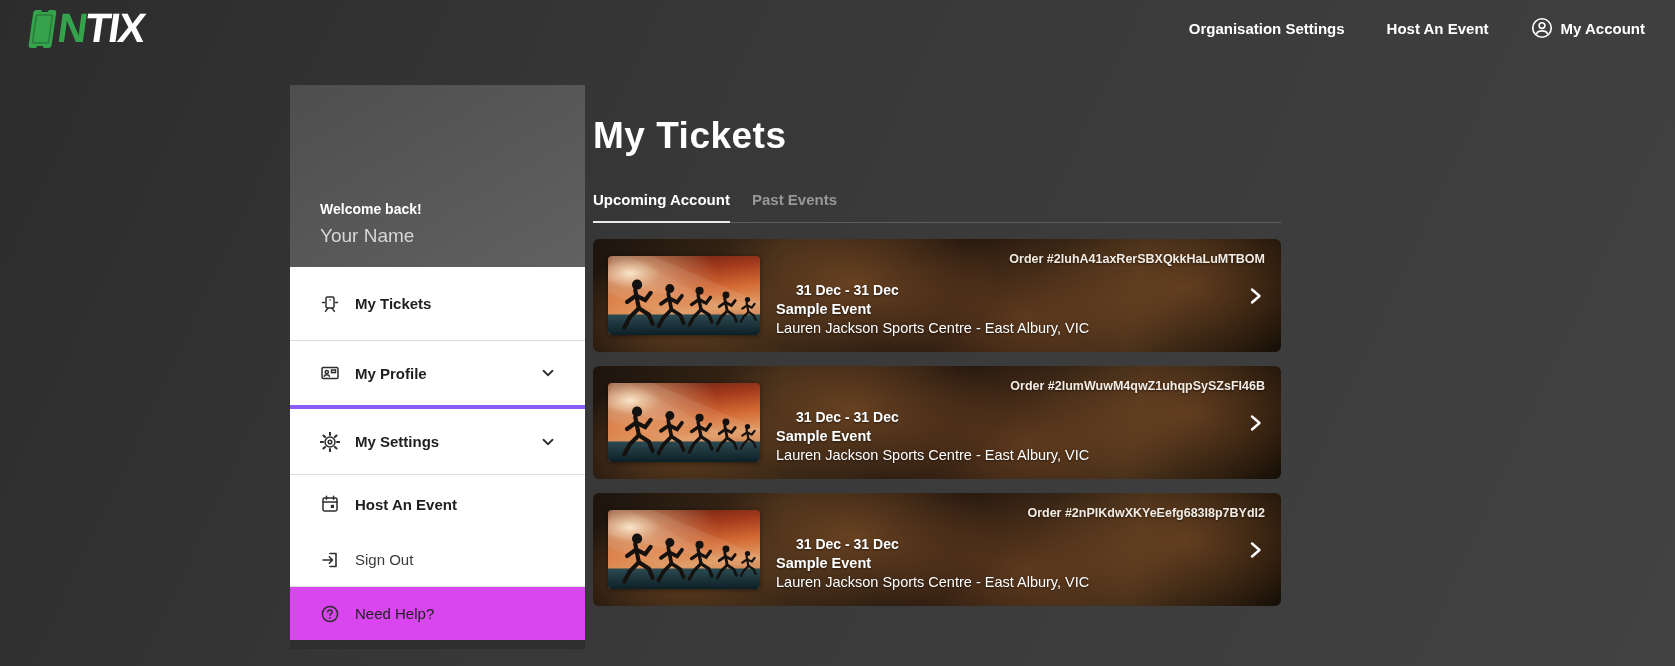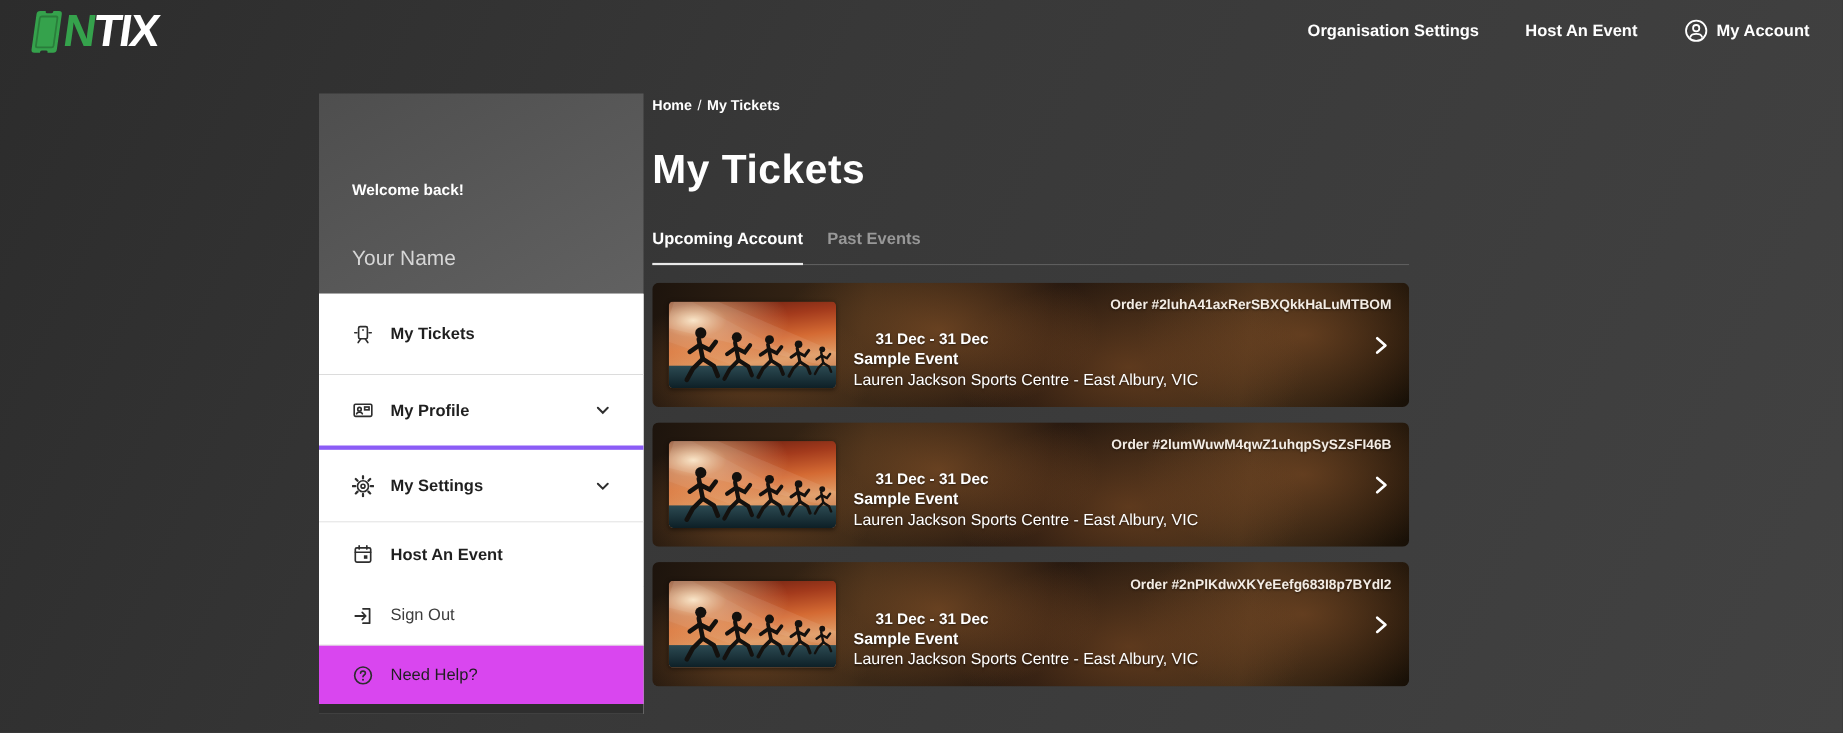--- a/index.html
+++ b/index.html
@@ -25,21 +25,21 @@
   .topnav-item { color:#fff; font-size:15px; font-weight:bold; cursor:pointer; display:flex; align-items:center; gap:8px; }
   .topnav-item svg { display:block; }
 
   
   .sidebar { position:absolute; left:290px; top:85px; width:295px; bottom:17px; display:flex; flex-direction:column; }
   .welcome-panel {
     height:190px; background:linear-gradient(150deg,#4e4e4e,#616161);
     display:flex; flex-direction:column; justify-content:flex-end; padding:0 30px 20px 30px;
   }
   .welcome-greeting { color:#ffffff; font-size:14px; font-weight:bold; margin-bottom:8px; }
-  .welcome-name { color:#d6d6d6; font-size:19px;margin-top:37px; }
+  .welcome-name { color:#d6d6d6; font-size:19px; }
   .side-menu { background:#ffffff; flex:1; display:flex; flex-direction:column; }
   .menu-row { display:flex; align-items:center; padding:0 30px; position:relative; cursor:pointer; background:#fff; }
   .menu-row svg.mi { flex:0 0 auto; color:#2e2e2e; }
   .menu-label { margin-left:15px; font-size:15px; color:#1f1f1f; }
   .bold { font-weight:bold; }
   .chev { position:absolute; right:28px; color:#2e2e2e; }
   .row-a { height:74px; border-bottom:1px solid #dcdcdc; }
   .row-b { height:68px; border-bottom:4px solid #8b5cf6; }
   .row-c { height:66px; border-bottom:1px solid #dcdcdc; }
   .row-d { height:58px; }
@@ -225,23 +225,20 @@
           <circle cx="10" cy="14" r="0.9" fill="currentColor" stroke="none"></circle>
         </svg>
         <span class="menu-label">Need Help?</span>
       </div>
 
       <div class="side-bottom-dark"></div>
     </div>
   </div>
 
   <div class="main">
-    <div class="breadcrumb">
-      <span class="bc-home">Home</span><span class="bc-sep">/</span><span>My Tickets</span>
-    </div>
     <div class="page-title">My Tickets</div>
 
     <div class="tabs">
       <div class="tab tab-active">Upcoming Account</div>
       <div class="tab tab-inactive">Past Events</div>
     </div>
 
     <div class="ticket-list">
 
       <div class="ticket-card">

